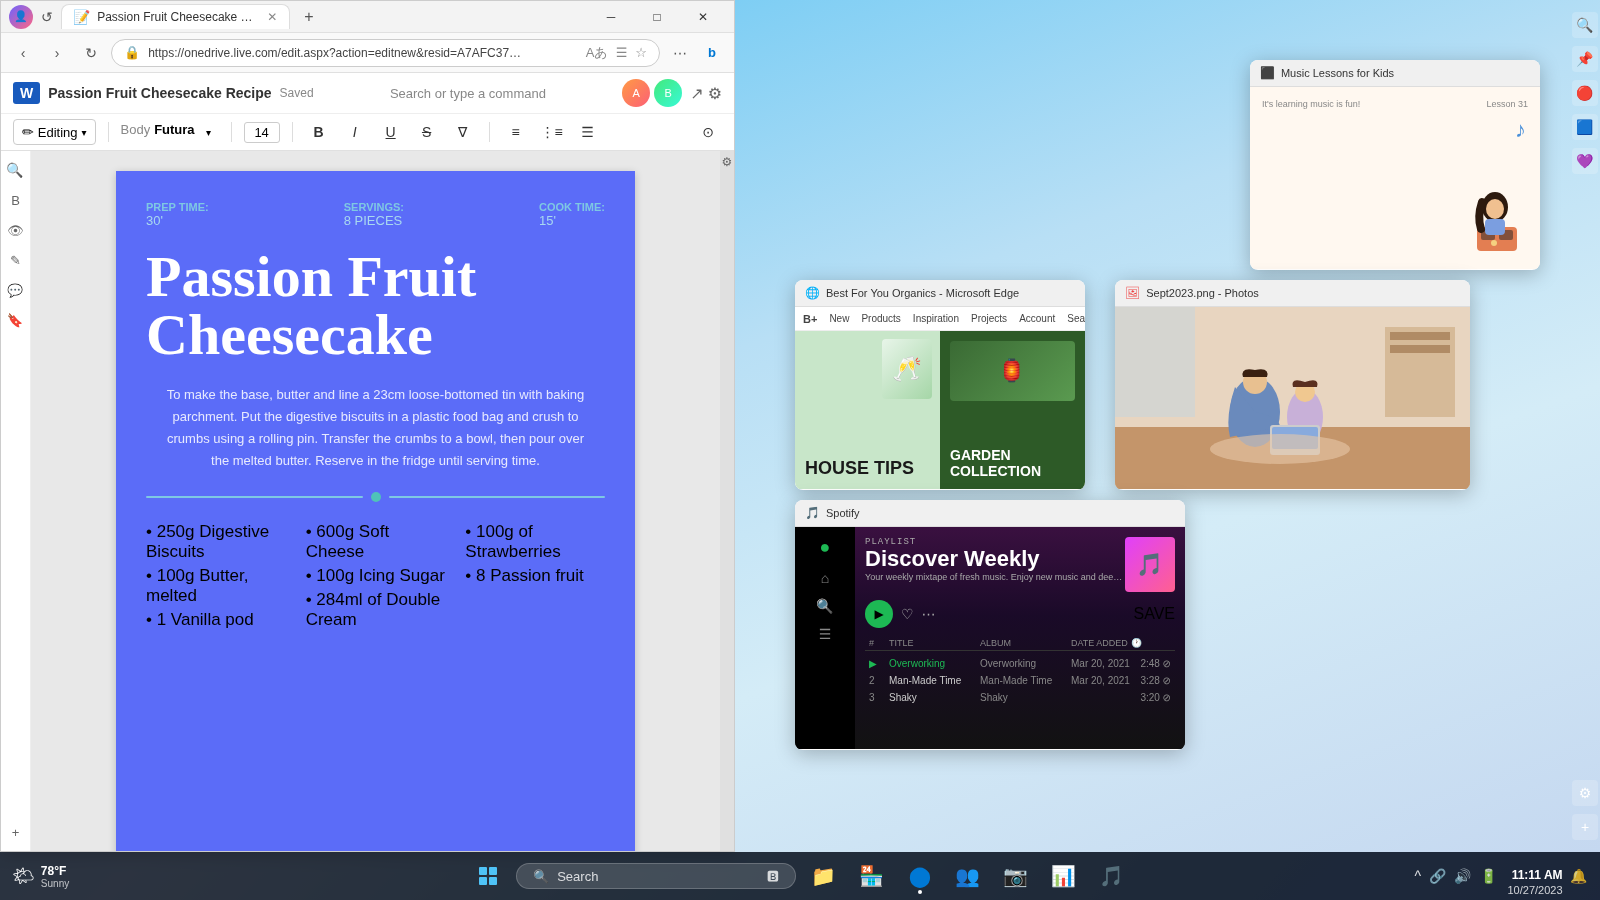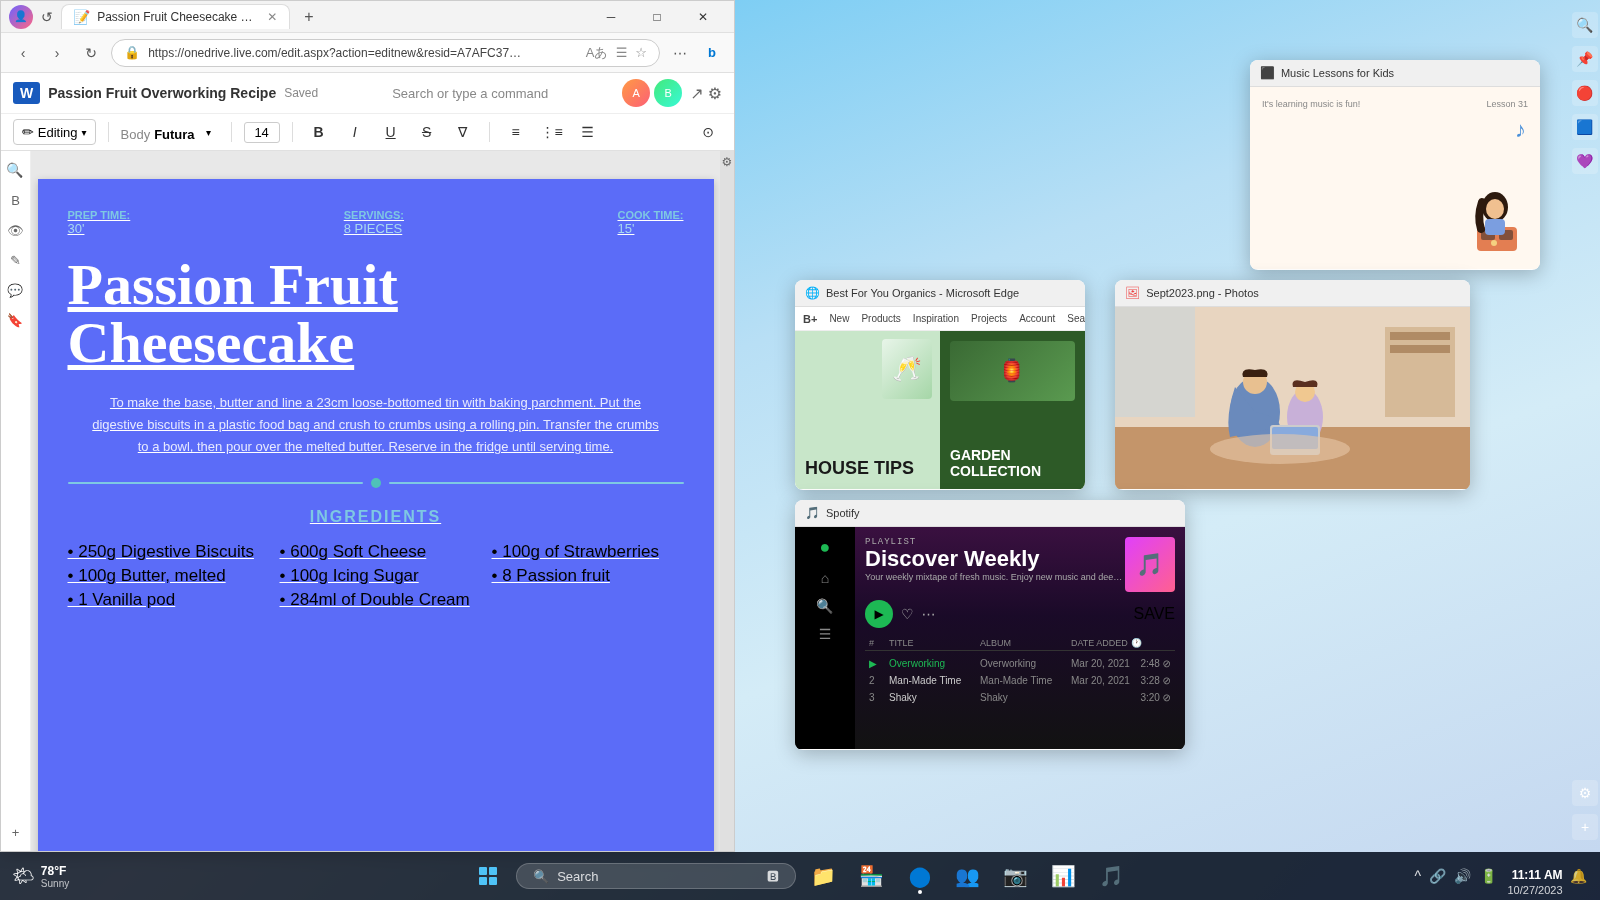--- a/index.html
+++ b/index.html
@@ -247,21 +247,21 @@
       padding: 4px 8px;
       border: 1px solid #ccc;
       border-radius: 4px;
       font-size: 13px;
       cursor: pointer;
       background: white;
     }
     .editing-btn .pencil { font-size: 14px; }
     .font-selector {
       display: flex;
-      align-items: flex-end;
+      align-items: flex-start;
       gap: 4px;
     }
     .font-label { font-size: 13px; color: #888; }
     .font-name {
       font-size: 13px;
       font-weight: 600;
       font-family: 'Futura', 'Century Gothic', sans-serif;
     }
     .font-dropdown {
       width: 20px;
@@ -330,28 +330,27 @@
       font-size: 14px;
       color: #666;
       border-radius: 3px;
     }
     .word-doc-scroll {
       flex: 1;
       overflow-y: auto;
       background: #e8e8e8;
     }
     .word-doc-page {
-      margin: 28px auto;
-      width: 676px;
+      margin: 20px auto;
+      width: 519px;
       background: #5b6cf8;
       min-height: 700px;
       box-shadow: 0 2px 8px rgba(0,0,0,0.2);
       padding: 30px;
       color: white;
-      text-decoration: underline;
     }
 
     
     .recipe-meta {
       display: flex;
       justify-content: space-between;
       margin-bottom: 20px;
       font-size: 13px;
       color: #a8d8f0;
     }
@@ -860,21 +859,21 @@
       </div>
       <div class="address-bar-icons">
         <div class="addr-icon">⋯</div>
         <div class="addr-icon" style="color:#0078d4;font-weight:bold;font-size:13px;">b</div>
       </div>
     </div>
 
     <div class="word-header">
       <div class="word-title-row">
         <div class="word-logo" style="background:#185abd;color:white;padding:3px 7px;border-radius:3px;font-size:14px;font-weight:bold;">W</div>
-        <span class="word-doc-title">Passion Fruit Overworking Recipe</span>
+        <span class="word-doc-title">Passion Fruit Cheesecake Recipe</span>
         <span class="word-saved" style="font-size:12px;color:#888;">Saved</span>
         <div class="word-search">
           <span style="color:#888;font-size:13px;">Search or type a command</span>
         </div>
         <div class="word-user-icons">
           <div class="user-avatar" style="background:linear-gradient(135deg,#ff9a44,#fc6076);">A</div>
           <div class="user-avatar" style="background:linear-gradient(135deg,#43e97b,#38f9d7);">B</div>
           <div style="font-size:16px;color:#666;cursor:pointer;margin-left:4px;">↗</div>
           <div style="font-size:16px;color:#666;cursor:pointer;">⚙</div>
         </div>
@@ -945,21 +944,20 @@
           </div>
 
           <p class="recipe-description">To make the base, butter and line a 23cm loose-bottomed tin with baking parchment. Put the digestive biscuits in a plastic food bag and crush to crumbs using a rolling pin. Transfer the crumbs to a bowl, then pour over the melted butter. Reserve in the fridge until serving time.</p>
 
           <div class="recipe-divider">
             <div class="divider-line"></div>
             <div class="divider-dot"></div>
             <div class="divider-line"></div>
           </div>
 
-          <div class="ingredients-title">INGREDIENTS</div>
           <div class="ingredients-grid">
             <div>
               <div class="ingredient-item">• 250g Digestive Biscuits</div>
               <div class="ingredient-item">• 100g Butter, melted</div>
               <div class="ingredient-item">• 1 Vanilla pod</div>
             </div>
             <div>
               <div class="ingredient-item">• 600g  Soft Cheese</div>
               <div class="ingredient-item">• 100g Icing Sugar</div>
               <div class="ingredient-item">• 284ml of Double Cream</div>

